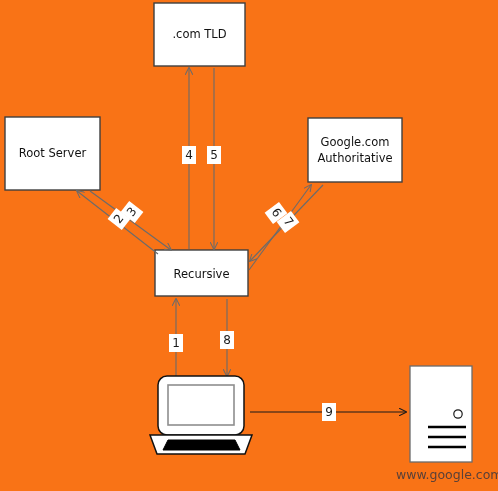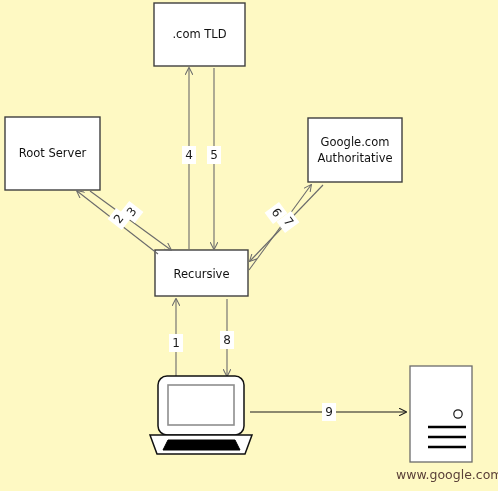--- a/index.html
+++ b/index.html
@@ -7,21 +7,21 @@
     padding: 0;
     background: #ffffff;
   }
   body {
     font-family: "DejaVu Sans", sans-serif;
   }
   #canvas {
     position: relative;
     width: 498px;
     height: 491px;
-    background: #fef9c3;
+    background: #f97316;
     overflow: hidden;
   }
   #diagram-svg {
     position: absolute;
     left: 0;
     top: 0;
     width: 498px;
     height: 491px;
   }
   .node-box {

